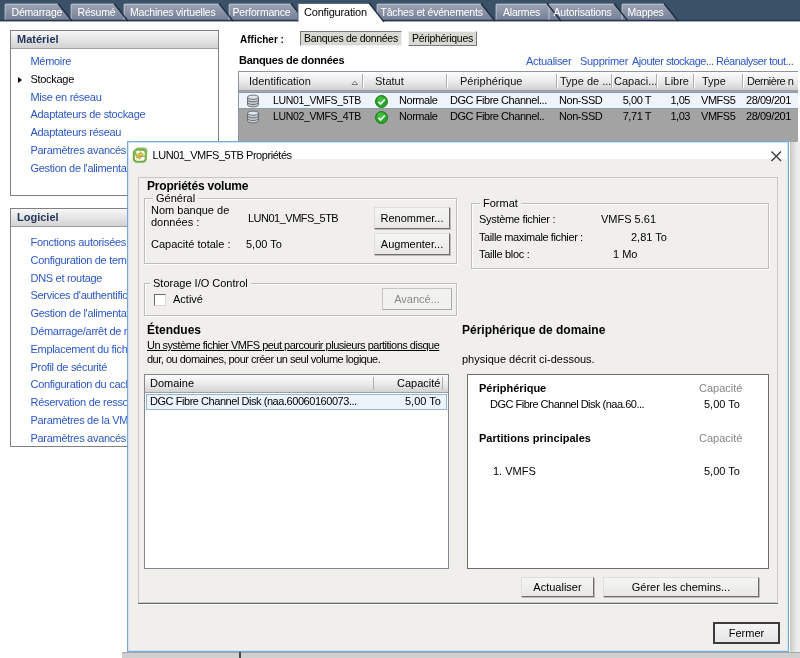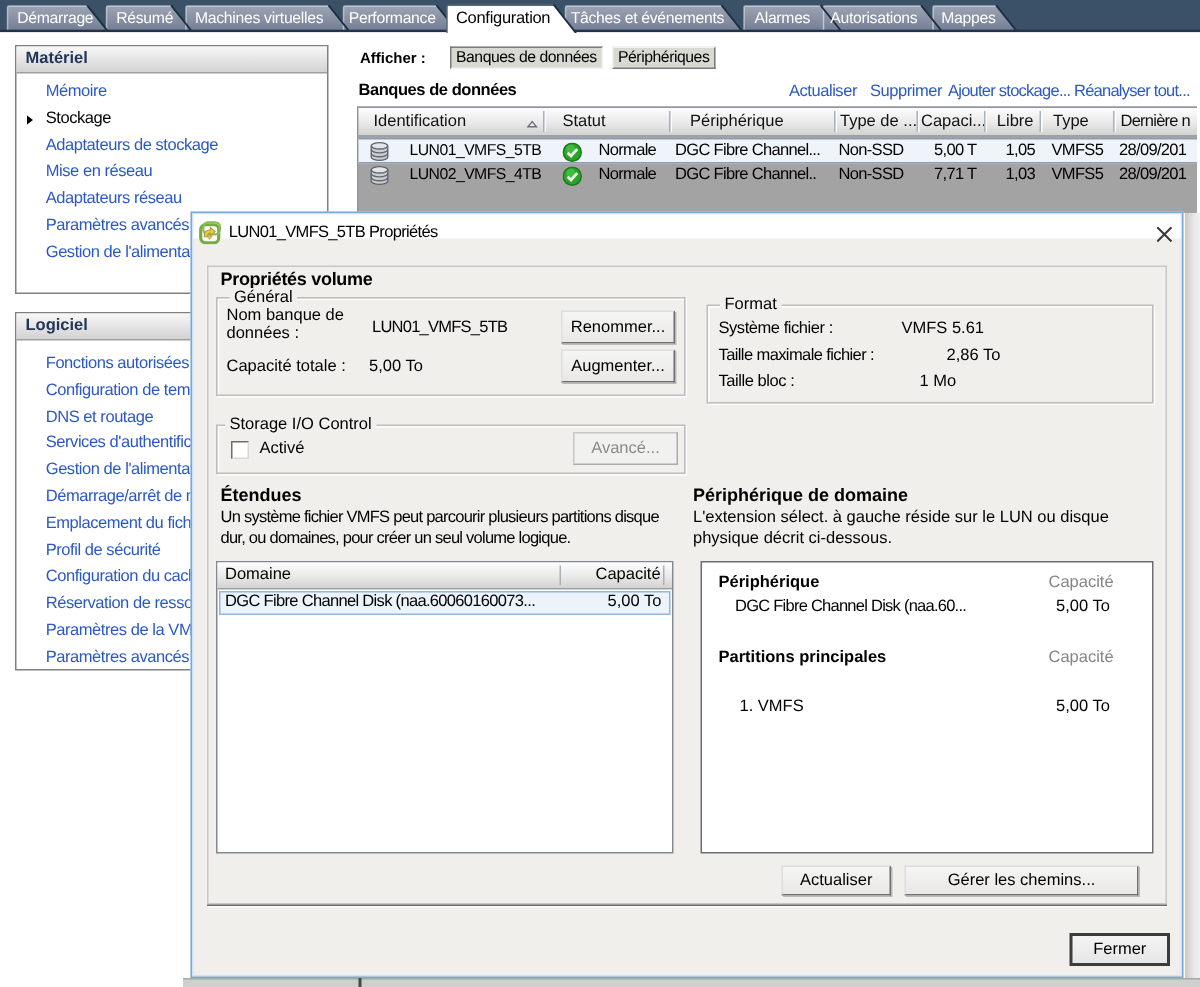--- a/index.html
+++ b/index.html
@@ -105,22 +105,22 @@
 <text x="553.5" y="15.5">Autorisations</text>
 <text x="627.5" y="15.5">Mappes</text>
 </g>
   </svg>
 
 <div class="abs sbox" style="top:30px; height:166px;">
   <div class="hd">Matériel</div>
   <div style="padding-top:4px;">
     <a>Mémoire</a>
     <a class="sel">Stockage</a>
+    <a>Mise en réseau</a>
     <a>Adaptateurs de stockage</a>
-    <a>Mise en réseau</a>
     <a>Adaptateurs réseau</a>
     <a>Paramètres avancés</a>
     <a>Gestion de l'alimentation</a>
   </div>
 </div>
 <div class="abs sbox" style="top:208px; height:239px;">
   <div class="hd">Logiciel</div>
   <div style="padding-top:7px;">
     <a>Fonctions autorisées</a>
     <a>Configuration de temps</a>
@@ -241,49 +241,48 @@
   <div class="lbl11" style="left:23px; top:96px;">Capacité totale :</div>
   <div class="lbl11" style="left:118px; top:96px;">5,00 To</div>
   <div class="btn" style="left:246px; top:91px; width:76px; height:22px; line-height:20px;">Augmenter...</div>
 
   <div class="grp" style="left:343px; top:61px; width:298px; height:66px;">
       <span class="glabel">Format</span>
     </div>
   <div class="lbl11" style="left:351px; top:71px; letter-spacing:-0.3px;">Système fichier :</div>
   <div class="lbl11" style="left:473px; top:71px;">VMFS 5.61</div>
   <div class="lbl11" style="left:351px; top:88.5px; letter-spacing:-0.4px;">Taille maximale fichier :</div>
-  <div class="lbl11" style="left:503px; top:88.5px;">2,86 To</div>
+  <div class="lbl11" style="left:503px; top:88.5px;">2,81 To</div>
   <div class="lbl11" style="left:351px; top:105.5px; letter-spacing:-0.3px;">Taille bloc :</div>
   <div class="lbl11" style="left:485px; top:105.5px;">1 Mo</div>
 
   <div class="grp" style="left:16px; top:141px; width:313px; height:33px;">
       <span class="glabel" style="left:5px;">Storage I/O Control</span>
     </div>
   <div style="position:absolute; left:26px; top:152px; width:12px; height:12px; background:#fff; border:1px solid; border-color:#6e6e6e #d8d8d8 #d8d8d8 #6e6e6e;"></div>
   <div class="lbl11" style="left:45px; top:151px;">Activé</div>
   <div class="btn disabled" style="left:254px; top:146px; width:70px; height:22px; line-height:20px;">Avancé...</div>
 
   <div class="lbl11 bold" style="left:19px; top:181px; font-size:12px;">Étendues</div>
-  <div class="lbl11" style="left:19px; top:197px; letter-spacing:-0.5px;">Un système fichier VMFS peut parcourir plusieurs partitions disque</div>
+  <div class="lbl11" style="left:19px; top:197px; letter-spacing:-0.5px;text-decoration:underline;">Un système fichier VMFS peut parcourir plusieurs partitions disque</div>
   <div class="lbl11" style="left:19px; top:211px; letter-spacing:-0.5px;">dur, ou domaines, pour créer un seul volume logique.</div>
   <div id="xtable">
     <div class="xh">
       <span class="lbl11" style="left:5px; top:2px;">Domaine</span>
       <span class="lbl11" style="left:252px; top:2px;">Capacité</span>
       <span style="position:absolute; left:228px; top:2px; bottom:2px; width:1px; background:#aab0b8;"></span>
       <span style="position:absolute; left:297px; top:2px; bottom:2px; width:1px; background:#aab0b8;"></span>
     </div>
     <div id="xrow">
       <span class="lbl11" style="left:3px; top:0px; letter-spacing:-0.45px;">DGC Fibre Channel Disk (naa.60060160073...</span>
       <span class="lbl11" style="left:258px; top:0px;">5,00 To</span>
     </div>
   </div>
 
   <div class="lbl11 bold" style="left:334px; top:181px; font-size:12px;">Périphérique de domaine</div>
-  <div class="lbl11" style="left:334px; top:197px;">L'extension sélect. à gauche réside sur le LUN ou disque</div>
   <div class="lbl11" style="left:334px; top:211px;">physique décrit ci-dessous.</div>
   <div id="dpanel">
     <span class="lbl11 bold" style="left:11px; top:7px;">Périphérique</span>
     <span class="lbl11 gray" style="left:231px; top:7px;">Capacité</span>
     <span class="lbl11" style="left:22px; top:23px; letter-spacing:-0.5px;">DGC Fibre Channel Disk (naa.60...</span>
     <span class="lbl11" style="left:236px; top:23px;">5,00 To</span>
     <span class="lbl11 bold" style="left:11px; top:57px;">Partitions principales</span>
     <span class="lbl11 gray" style="left:231px; top:57px;">Capacité</span>
     <span class="lbl11" style="left:25px; top:90px;">1. VMFS</span>
     <span class="lbl11" style="left:236px; top:90px;">5,00 To</span>

